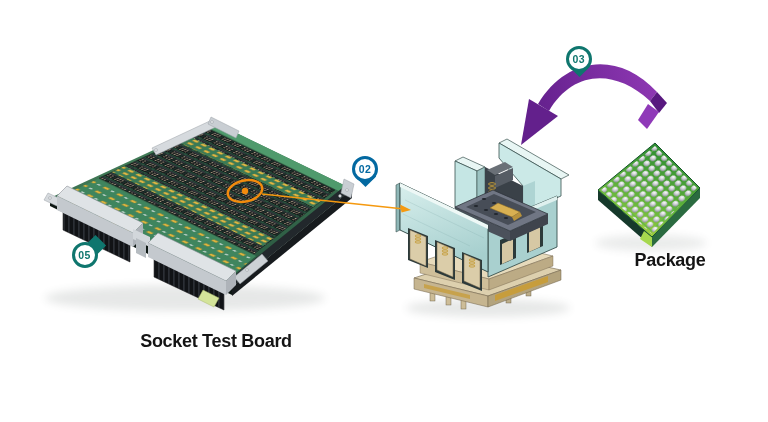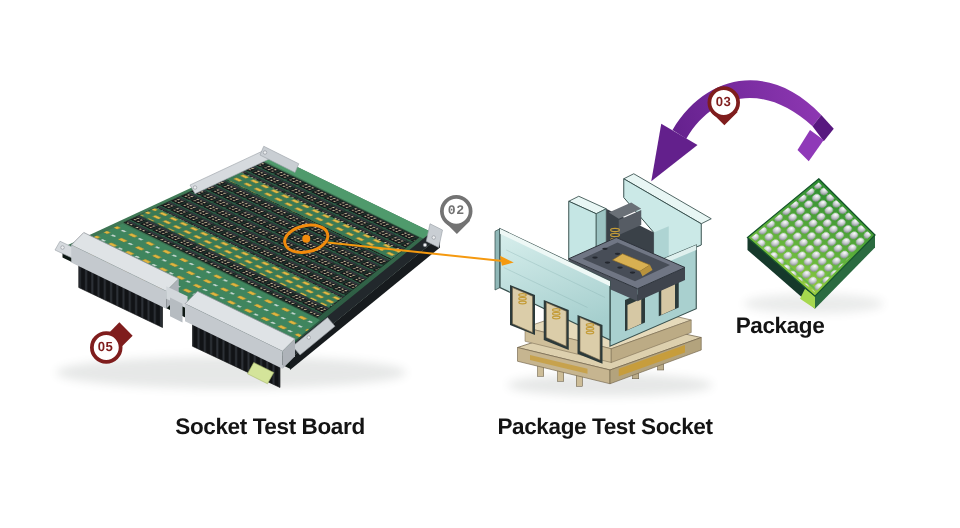--- a/index.html
+++ b/index.html
@@ -12,22 +12,22 @@
   .caption{position:absolute;transform:translateX(-50%);white-space:nowrap;
            font-weight:700;font-size:18px;letter-spacing:-0.3px;color:#141414;}
 
   
   .pin{position:absolute;width:27px;height:27px;}
   .pin .tail{position:absolute;width:15px;height:15px;transform:rotate(45deg);}
   .pin .ring{position:absolute;left:0;top:0;width:20px;height:20px;border-radius:50%;
              background:#fff;border:3.5px solid currentColor;z-index:1;
              display:flex;align-items:center;justify-content:center;
              font-weight:700;font-size:10.5px;letter-spacing:.4px;}
-  .pin-purple{color:#7f1d1d;margin-top:23px;}
-  .pin-orange{color:#737373;font-family:Liberation Mono, monospace;}
+  .pin-purple{color:#0f766e;}
+  .pin-orange{color:#0369a1;}
   .pin .tail{background:currentColor;}
   .tail-down{left:6px;top:13px;}
   .tail-upright{right:-4px;top:-4px;}
 </style>
 </head>
 <body>
 
 <div class="stage">
 
 <svg class="art" width="768" height="422" viewBox="0 0 768 422">
@@ -264,16 +264,15 @@
       </div>
 </div>
 <div class="pin pin-purple" style="left:565.8px;top:45.8px;">
   <div class="tail tail-down"></div>
   <div class="ring">
         <span>03</span>
       </div>
 </div>
 
 <div class="caption" style="left:216px;top:331px;">Socket Test Board</div>
-<div class="caption" style="left:484px;top:331px;">Package Test Socket</div>
-<div class="caption" style="left:624px;top:250px;">Package</div>
+<div class="caption" style="left:670px;top:250px;">Package</div>
 
 </div>
 
 </body></html>

